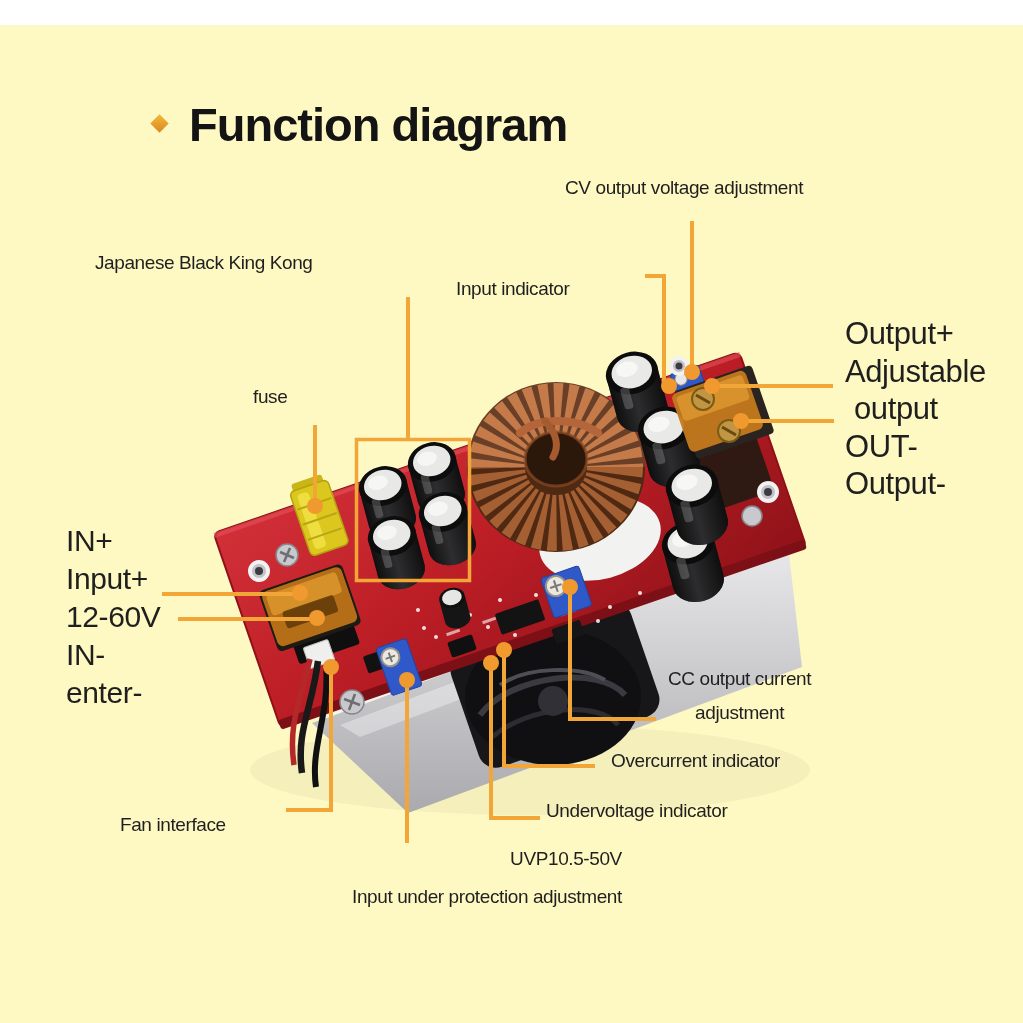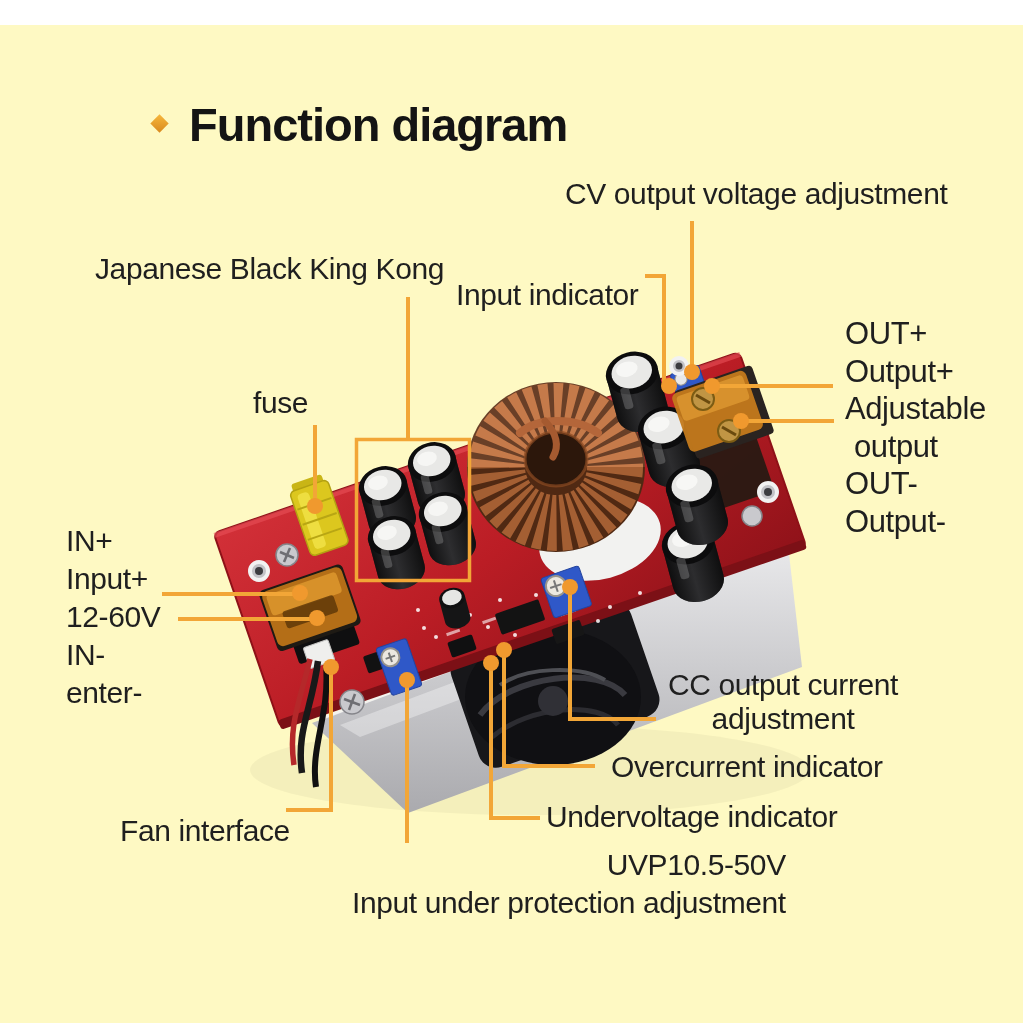--- a/index.html
+++ b/index.html
@@ -1,20 +1,20 @@
 <!DOCTYPE html>
 <html><head>
 <meta charset="utf-8">
 <style>
   html,body{margin:0;padding:0;background:#ffffff;}
   .canvas{
     position:relative;width:1023px;height:1023px;background:#fef9c3;overflow:hidden;
     font-family:"Liberation Sans","DejaVu Sans",sans-serif;color:#1f1f1f;margin-top:25px;
   }
-  .lbl{position:absolute;font-size:30px;letter-spacing:-0.4px;line-height:1.06;white-space:nowrap;}
+  .lbl{position:absolute;font-size:19px;letter-spacing:-0.4px;line-height:1.06;white-space:nowrap;}
   .title{position:absolute;left:189px;top:72px;font-size:47px;font-weight:800;letter-spacing:-1px;color:#141414;}
   .diamond{position:absolute;left:153px;top:92px;width:13px;height:13px;
     background:linear-gradient(135deg,#f6b73c,#d9891e);transform:rotate(45deg);}
   .stack div{height:37.5px;}
   .stack-in div{height:38px;}
   .stack-cc div{height:34px;text-align:center;}
   .stack-uvp div{height:38px;text-align:right;}
   .indent{padding-left:9px;}
   svg{position:absolute;left:0;top:0;}
 </style>
@@ -250,21 +250,20 @@
   <div class="diamond"></div>
   <div class="title">Function diagram</div>
 
   <div class="lbl" style="left:565px;top:153px;">CV output voltage adjustment</div>
 
   <div class="lbl" style="left:95px;top:228px;">Japanese Black King Kong</div>
 
   <div class="lbl" style="left:456px;top:254px;">Input indicator</div>
 
   <div class="lbl stack" style="left:845px;top:293px;font-size:31px;">
-    <div>OUT+</div>
     <div>Output+</div>
     <div>Adjustable</div>
     <div class="indent">output</div>
     <div>OUT-</div>
     <div>Output-</div>
   </div>
 
   <div class="lbl" style="left:253px;top:362px;">fuse</div>
 
   <div class="lbl stack-in" style="left:66px;top:500px;font-size:30px;">

